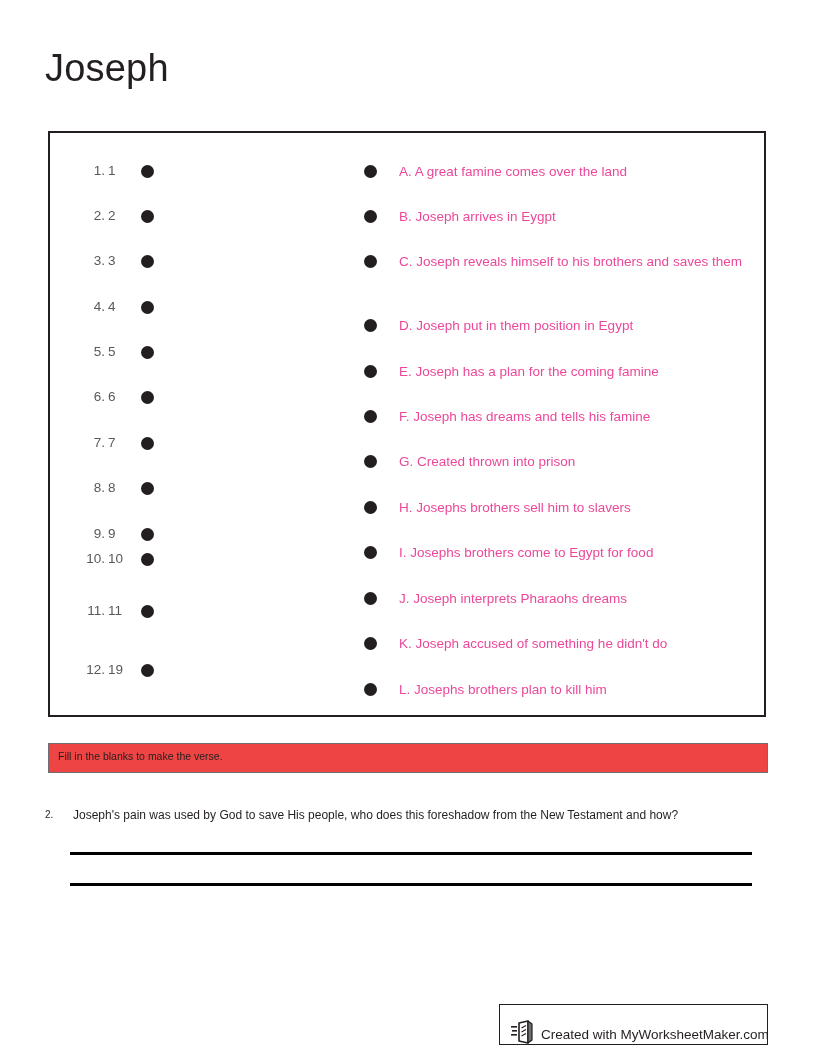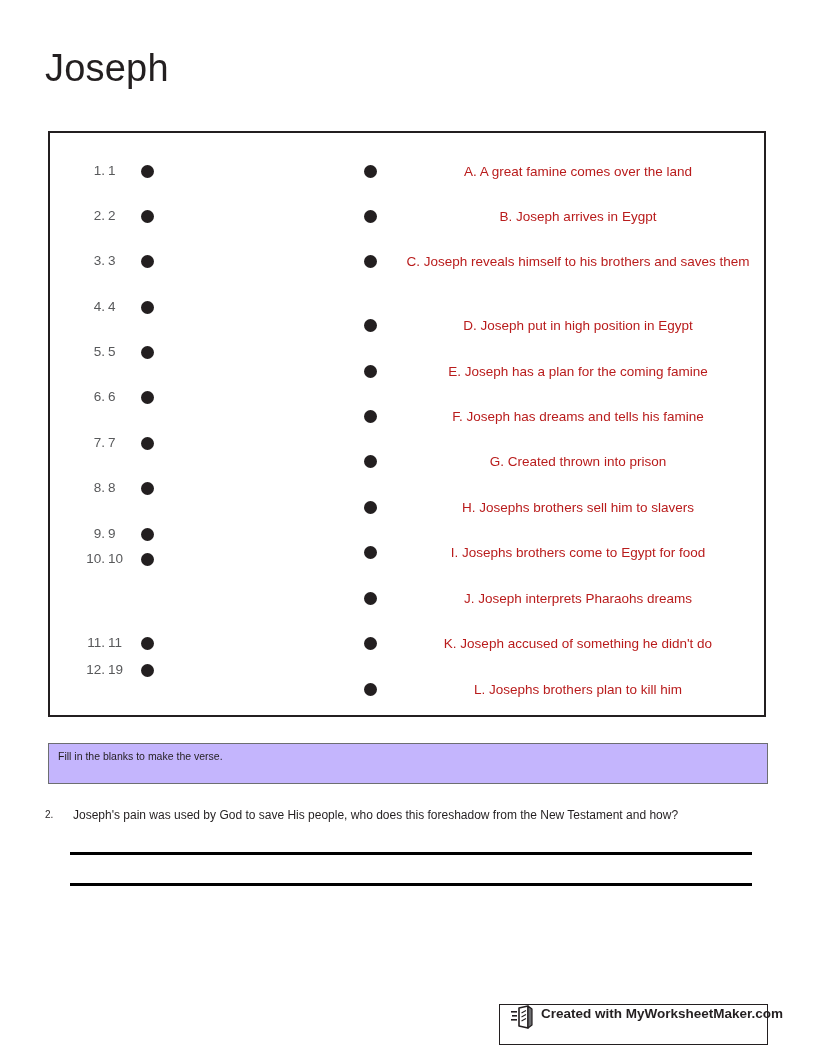--- a/index.html
+++ b/index.html
@@ -94,37 +94,36 @@
     left: 0;
     width: 100%;
   }
   .choice-dot { left: 14px; }
   .choice-text {
     position: absolute;
     left: 49px;
     width: 358px;
     font-size: 13.5px;
     line-height: 22px;
-    color: #b91c1c;
+    color: #ec4899;
     text-indent: -14px;
     padding-left: 14px;
     box-sizing: border-box;
-    text-align: center;
   }
 
   
   .instruction-bar {
     position: absolute;
     left: 48px;
     top: 743px;
     width: 720px;
-    height: 41px;
+    height: 30px;
     border: 1px solid #6d6e71;
     box-sizing: border-box;
-    background: #c4b5fd;
+    background: #ef4444;
   }
   .instruction-text {
     position: absolute;
     left: 9px;
     top: 0;
     line-height: 24px;
     font-size: 10.5px;
     color: #231f20;
   }
 
@@ -171,23 +170,22 @@
     width: 269px;
     height: 41px;
     border: 1px solid #231f20;
     box-sizing: border-box;
     background: #ffffff;
   }
   .badge-inner {
     position: absolute;
     left: 0; top: 0; right: 0; bottom: 0;
     display: flex;
-    align-items: flex-start;
+    align-items: flex-end;
     padding-left: 11px;
-    font-weight: bold;
   }
   .badge-logo {
     width: 22px;
     height: 24px;
     flex: 0 0 auto;
     margin-right: 8px;
   }
   .badge-text {
     font-size: 13.5px;
     color: #231f20;
@@ -245,21 +243,21 @@
       <div class="match-row" style="top: 391px;">
         <span class="match-num">9.</span>
         <span class="match-val">9</span>
         <span class="dot left-dot"></span>
       </div>
       <div class="match-row" style="top: 416px;">
         <span class="match-num">10.</span>
         <span class="match-val">10</span>
         <span class="dot left-dot"></span>
       </div>
-      <div class="match-row" style="top: 500px; padding-left: 36px;">
+      <div class="match-row" style="top: 468px; padding-left: 36px;">
         <span class="match-num">11.</span>
         <span class="match-val">11</span>
         <span class="dot left-dot"></span>
       </div>
       <div class="match-row" style="top: 527px; padding-left: 43px;">
         <span class="match-num">12.</span>
         <span class="match-val">19</span>
         <span class="dot left-dot"></span>
       </div>
     </div>
@@ -271,21 +269,21 @@
       <div class="choice-row" style="top: 73px;">
         <span class="dot choice-dot"></span>
         <div class="choice-text">B. Joseph arrives in Eygpt</div>
       </div>
       <div class="choice-row" style="top: 118px;">
         <span class="dot choice-dot"></span>
         <div class="choice-text">C. Joseph reveals himself to his brothers and saves them</div>
       </div>
       <div class="choice-row" style="top: 182px;">
         <span class="dot choice-dot"></span>
-        <div class="choice-text">D. Joseph put in high position in Egypt</div>
+        <div class="choice-text">D. Joseph put in them position in Egypt</div>
       </div>
       <div class="choice-row" style="top: 228px;">
         <span class="dot choice-dot"></span>
         <div class="choice-text">E. Joseph has a plan for the coming famine</div>
       </div>
       <div class="choice-row" style="top: 273px;">
         <span class="dot choice-dot"></span>
         <div class="choice-text">F. Joseph has dreams and tells his famine</div>
       </div>
       <div class="choice-row" style="top: 318px;">

